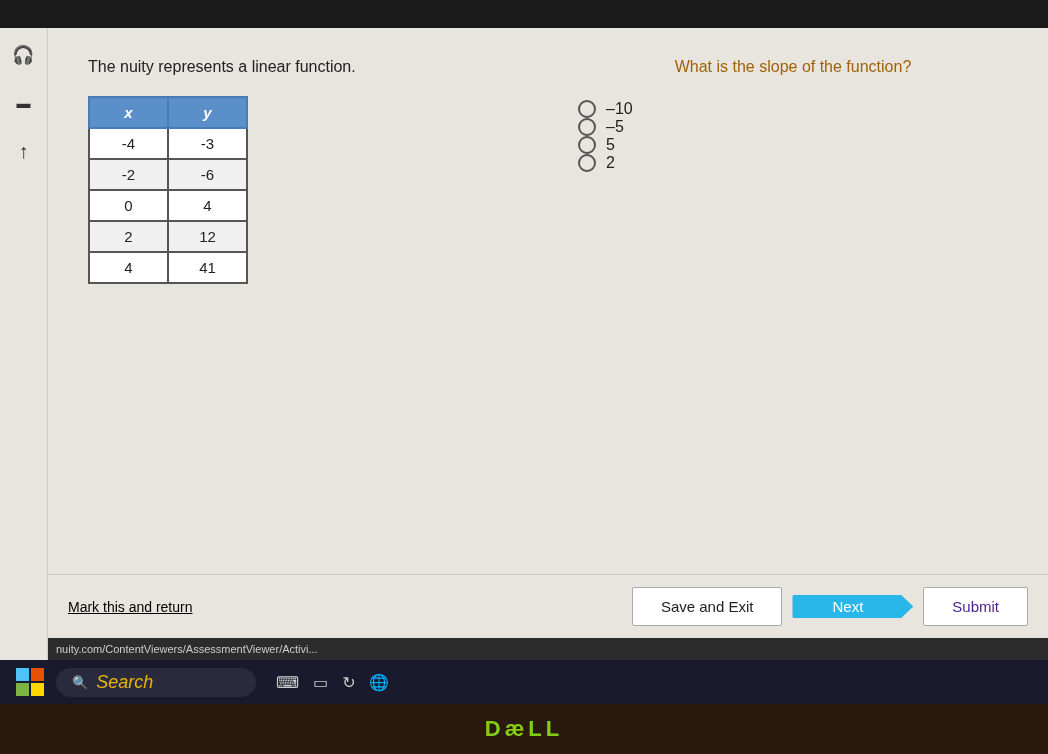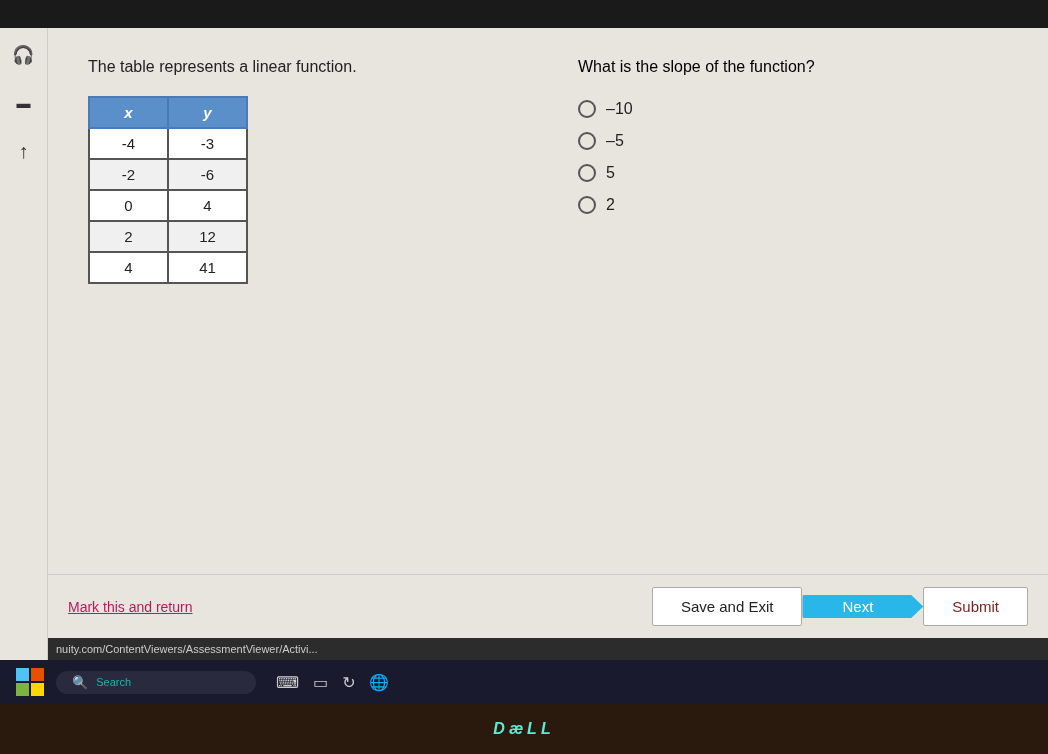--- a/index.html
+++ b/index.html
@@ -115,29 +115,30 @@
     .data-table tbody tr:nth-child(odd) {
       background: #fff;
     }
     .data-table tbody tr:nth-child(even) {
       background: #f0f0f0;
     }
 
     
     .question-text {
       font-size: 16px;
-      color: #000000;
+      color: #a16207;
       margin-bottom: 24px;
+      text-align: center;
     }
 
     
     .options-list {
       display: flex;
       flex-direction: column;
-      gap: 14px;
+      gap: 0;
       list-style: none;
     }
 
     .option-item {
       display: flex;
       align-items: center;
       gap: 10px;
       font-size: 16px;
       color: #222;
       cursor: pointer;
@@ -157,28 +158,29 @@
       margin-left: 48px;
       padding: 12px 20px;
       display: flex;
       align-items: center;
       border-top: 1px solid #ccc;
       background: #e8e4de;
     }
 
     .mark-link {
       font-size: 14px;
-      color: #be185d;
+      color: #000000;
       text-decoration: underline;
       cursor: pointer;
     }
 
     .bottom-buttons {
       margin-left: auto;
       display: flex;
+      gap: 10px;
       align-items: center;
     }
 
     .btn-save-exit {
       background: #fff;
       border: 1px solid #aaa;
       padding: 10px 28px;
       font-size: 15px;
       color: #222;
       cursor: pointer;
@@ -195,21 +197,21 @@
       border-radius: 2px;
       clip-path: polygon(0 0, 90% 0, 100% 50%, 90% 100%, 0 100%);
       padding-right: 50px;
     }
 
     .btn-submit {
       background: #fff;
       border: 1px solid #aaa;
       padding: 10px 28px;
       font-size: 15px;
-      color: #7f1d1d;
+      color: #4c1d95;
       cursor: pointer;
       border-radius: 2px;
     }
 
     
     .taskbar {
       background: #1a1a2e;
       height: 44px;
       display: flex;
       align-items: center;
@@ -275,45 +277,44 @@
     
     .dell-bar {
       background: #2a1a0e;
       height: 50px;
       display: flex;
       align-items: center;
       justify-content: center;
     }
 
     .dell-logo {
-      font-size: 16px;
+      font-size: 22px;
       font-weight: bold;
-      color: #5eead4;
+      color: #84cc16;
       letter-spacing: 4px;
-      font-style: italic;
     }
   </style>
 </head>
 <body>
 
 <div class="monitor-top"></div>
 
 <div class="screen">
 
   <div class="sidebar">
     <div class="sidebar-icon">🎧</div>
     <div class="sidebar-icon" style="font-size:14px;">▬</div>
     <div class="sidebar-icon" style="font-size:20px;">↑</div>
   </div>
 
   <div class="content">
     <div class="question-area">
 
       <div class="left-section">
-        <p class="prompt-text">The table represents a linear function.</p>
+        <p class="prompt-text">The nuity represents a linear function.</p>
 
         <table class="data-table">
           <thead>
             <tr>
               <th>x</th>
               <th>y</th>
             </tr>
           </thead>
           <tbody id="table-body">
           <tr>
@@ -383,21 +384,21 @@
 
 <div class="taskbar">
   <div class="taskbar-start">
     <div class="start-tile"></div>
     <div class="start-tile"></div>
     <div class="start-tile"></div>
     <div class="start-tile"></div>
   </div>
   <div class="taskbar-search">
     <span style="color:#aaa;">🔍</span>
-    <span style="color:#14b8a6; font-size:11px;">Search</span>
+    <span style="color:#eab308; font-size:18px;font-style:italic;">Search</span>
   </div>
   <div class="taskbar-icons">
     <span class="taskbar-icon">⌨</span>
     <span class="taskbar-icon">▭</span>
     <span class="taskbar-icon">↻</span>
     <span class="taskbar-icon">🌐</span>
   </div>
 </div>
 
 <div class="dell-bar">

